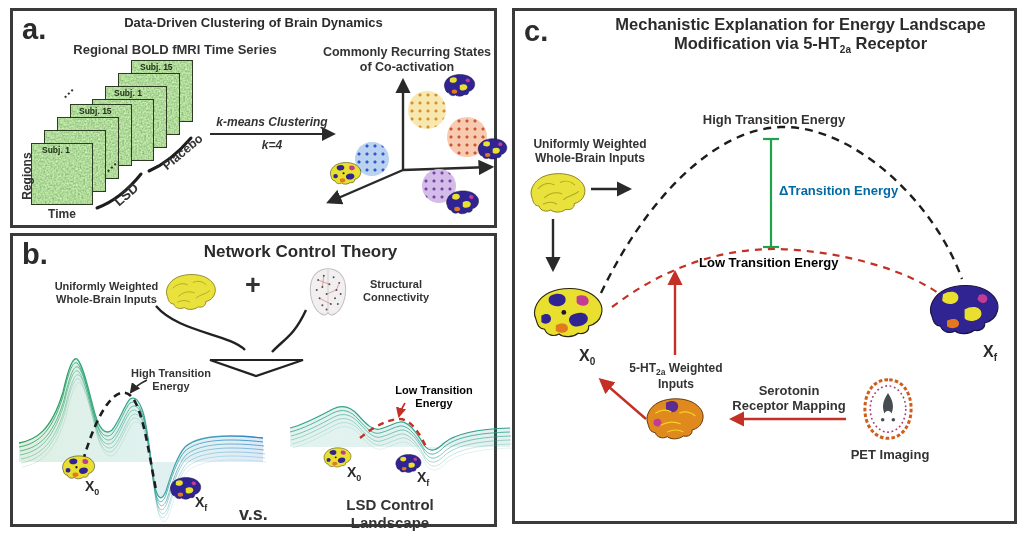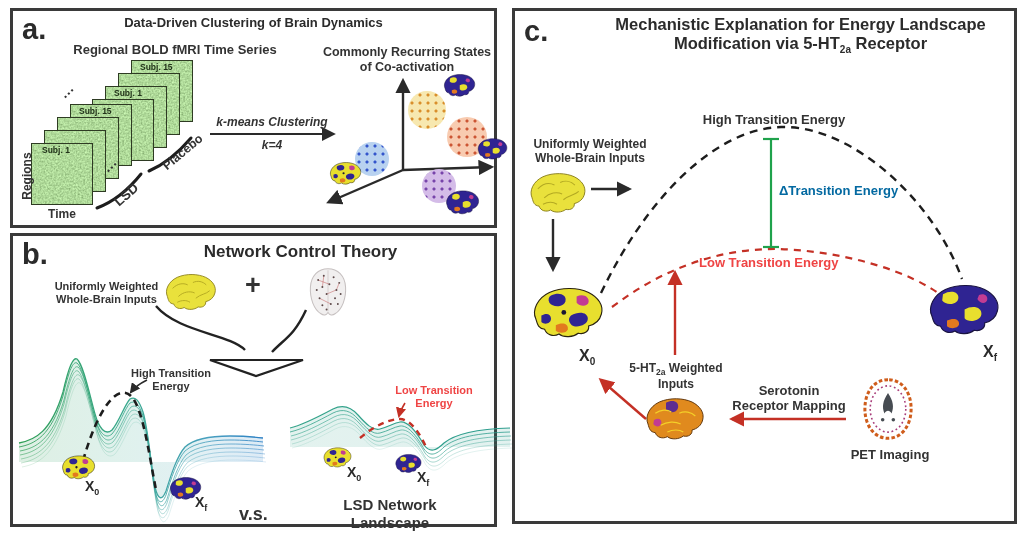--- a/index.html
+++ b/index.html
@@ -3,21 +3,21 @@
 <meta charset="utf-8">
 <style>
   html,body{margin:0;padding:0;background:#fff;}
   .page{position:relative;width:1024px;height:539px;background:#fff;overflow:hidden;
         font-family:"Liberation Sans",sans-serif;color:#333;}
   .panel{position:absolute;border:3px solid #3a3a3a;background:#fff;box-sizing:border-box;}
   .abs{position:absolute;}
   .t{position:absolute;font-weight:bold;color:#333;line-height:1.18;}
   .ctr{text-align:center;}
   .it{font-style:italic;}
-  .red{color:#ef4444;}
+  .red{color:#000000;}
   .grn{color:#0369a1;}
   .plabel{position:absolute;font-weight:bold;font-size:29px;color:#2b2b2b;line-height:1;}
   .ptitle{position:absolute;left:0;width:100%;text-align:center;font-weight:bold;color:#2b2b2b;}
   .mframe{fill:none;stroke:#2e3b23;stroke-width:1;}
   .subj{position:absolute;font-weight:bold;font-size:8.5px;color:#22331a;z-index:20;white-space:nowrap;}
   .cluster{position:absolute;border-radius:50%;background-size:8px 8px;}
   .xlab{font-weight:bold;font-size:14px;color:#2b2b2b;}
   .xlab sub{font-size:9px;}
   svg{display:block;}
   svg.abs{overflow:visible;}
@@ -234,20 +234,24 @@
       <span>Uniformly Weighted</span><br>
       <span>Whole-Brain Inputs</span>
     </div>
     <svg class="abs" viewBox="0 0 100 72" width="58" height="46" style="left:148px;top:34px">
         <use href="#brain-yellow"></use>
       </svg>
     <div class="t" style="left:232px;top:34px;font-size:27px;">+</div>
     <svg class="abs" viewBox="0 0 64 74" width="46" height="52" style="left:292px;top:30px">
         <use href="#glass-brain"></use>
       </svg>
+    <div class="t ctr" style="left:340px;top:42px;width:86px;font-size:11px;">
+      <span>Structural</span><br>
+      <span>Connectivity</span>
+    </div>
 
     <svg class="abs" width="487" height="294" style="left:0;top:0">
       <path d="M143,70 C165,96 216,98 232,114" fill="none" stroke="#222" stroke-width="2.4"></path>
       <path d="M293,74 C281,100 271,103 259,116" fill="none" stroke="#222" stroke-width="2.4"></path>
       <path d="M197,124 L290,124 L243,140 Z" fill="#fff" stroke="#222" stroke-width="2.2"></path>
     </svg>
 
     <svg class="abs" width="252" height="168" viewBox="0 0 252 168" style="left:2px;top:108px">
       <path d="M4,99 C20,96 36,88 48,48 C54,22 58,13 62,15 C68,20 74,48 80,70 C84,84 90,92 97,86 C104,78 110,60 115,55 C120,52 124,56 128,68 C133,84 136,122 140,143 C143,156 147,157 151,147 C156,131 162,112 170,103 C180,94 200,92 215,92 C228,92 240,93 248,94 L248,118 L4,118 Z" fill="url(#surfGrad)" opacity="0.16"></path>
       <g fill="none" stroke="url(#surfGrad)">
@@ -299,21 +303,21 @@
     </div>
     <svg class="abs" viewBox="0 0 100 72" width="32" height="24" style="left:308px;top:210px">
         <use href="#brain-state-y"></use>
       </svg>
     <span class="xlab abs" style="left:334px;top:228px;"><span>X</span><sub>0</sub></span>
     <svg class="abs" viewBox="0 0 100 72" width="30" height="22" style="left:380px;top:217px">
         <use href="#brain-state-b"></use>
       </svg>
     <span class="xlab abs" style="left:404px;top:233px;"><span>X</span><sub>f</sub></span>
     <div class="t ctr" style="left:312px;top:260px;width:130px;font-size:15px;">
-      <span>LSD Network</span><br>
+      <span>LSD Control</span><br>
       <span>Landscape</span>
     </div>
   </section>
 
   <section class="panel" id="panel-c" style="left:512px;top:8px;width:505px;height:516px;">
     <div class="plabel" style="left:9px;top:6px;">c.</div>
     <div class="ptitle" style="top:4px;font-size:16.5px;margin-left:36px;">
       <span>Mechanistic Explanation for Energy Landscape</span><br>
       <span>Modification via 5-HT</span><sub style="font-size:10px;">2a</sub><span> Receptor</span>
     </div>

